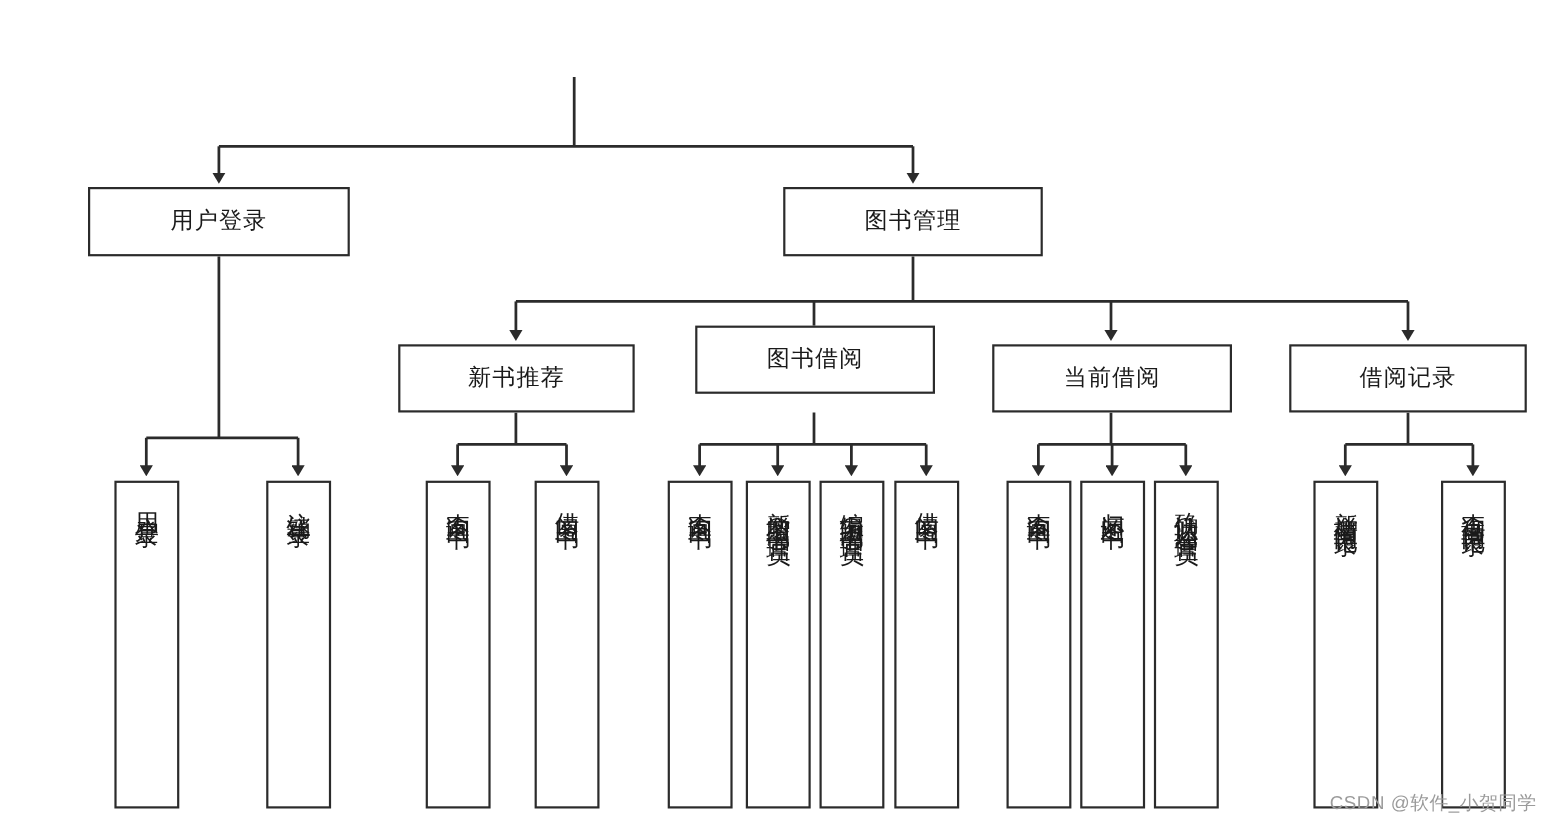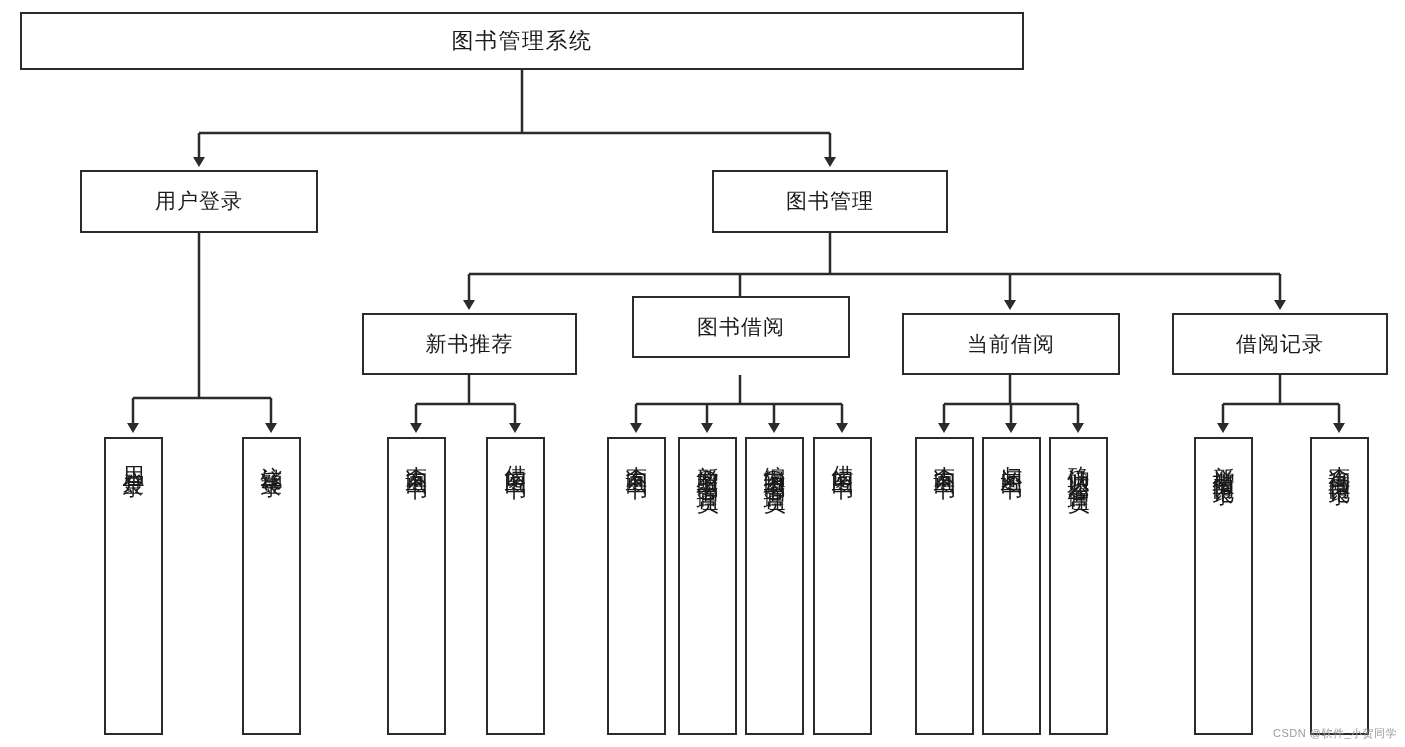--- a/index.html
+++ b/index.html
@@ -58,21 +58,21 @@
     text-orientation: upright;
     font-size: 22px;
     letter-spacing: 4px;
     line-height: 1;
     white-space: nowrap;
   }
   #watermark {
     position: absolute;
     right: 8px;
     bottom: 6px;
-    font-size: 11px;
+    font-size: 17px;
     color: #9b9b9b;
     letter-spacing: 0.5px;
     z-index: 3;
     white-space: nowrap;
   }
 </style>
 </head>
 <body>
 
 <div id="stage">
@@ -120,23 +120,20 @@
       <path d="M1011,404 L1011,424" marker-end="url(#arrow)"></path>
       <path d="M1078,404 L1078,424" marker-end="url(#arrow)"></path>
 
       <path d="M1280,375 L1280,404"></path>
       <path d="M1223,404 L1339,404"></path>
       <path d="M1223,404 L1223,424" marker-end="url(#arrow)"></path>
       <path d="M1339,404 L1339,424" marker-end="url(#arrow)"></path>
     </g>
   </svg>
 
-  <div class="node root horiz" style="left:20px; top:12px; width:1004px; height:58px;">
-    <span class="label">图书管理系统</span>
-  </div>
 
   <div class="node horiz" style="left:80px; top:170px; width:238px; height:63px;">
     <span class="label">用户登录</span>
   </div>
   <div class="node horiz" style="left:362px; top:313px; width:215px; height:62px;">
     <span class="label">新书推荐</span>
   </div>
 
   <div class="node horiz" style="left:712px; top:170px; width:236px; height:63px;">
     <span class="label">图书管理</span>

